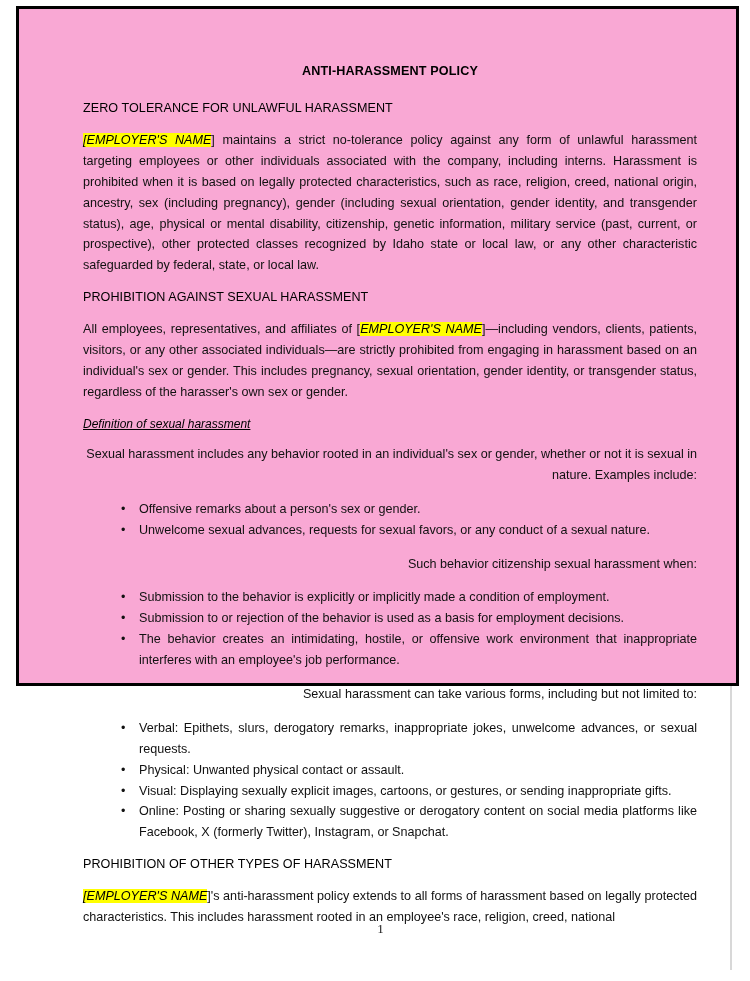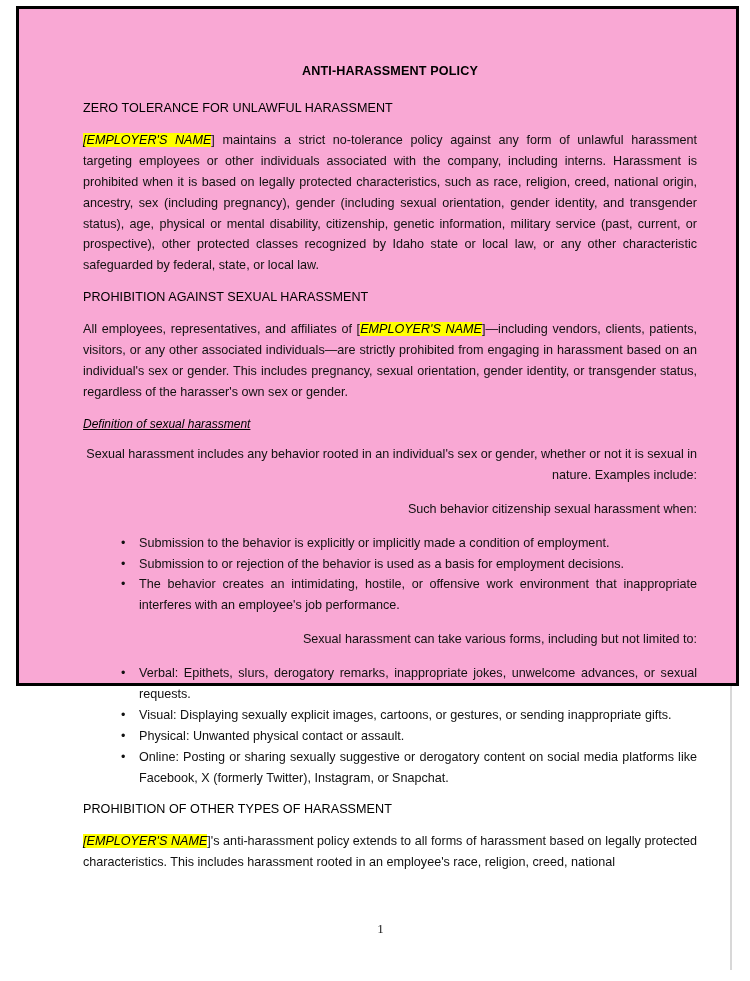--- a/index.html
+++ b/index.html
@@ -135,35 +135,39 @@
     <p class="body-text"><span class="hl"><span>[</span><span>EMPLOYER'S NAME</span></span><span>] maintains a strict no-tolerance policy against any form of unlawful harassment targeting employees or other individuals associated with the company, including interns. Harassment is prohibited when it is based on legally protected characteristics, such as race, religion, creed, national origin, ancestry, sex (including pregnancy), gender (including sexual orientation, gender identity, and transgender status), age, physical or mental disability, citizenship, genetic information, military service (past, current, or prospective), other protected classes recognized by Idaho state or local law, or any other characteristic safeguarded by federal, state, or local law.</span></p>
 
     <h2 class="section-heading">PROHIBITION AGAINST SEXUAL HARASSMENT</h2>
 
     <p class="body-text"><span>All employees, representatives, and affiliates of [</span><span class="hl">EMPLOYER'S NAME</span><span>]—including vendors, clients, patients, visitors, or any other associated individuals—are strictly prohibited from engaging in harassment based on an individual's sex or gender. This includes pregnancy, sexual orientation, gender identity, or transgender status, regardless of the harasser's own sex or gender.</span></p>
 
     <span class="sub-heading">Definition of sexual harassment</span>
 
     <p class="body-text nojust">Sexual harassment includes any behavior rooted in an individual's sex or gender, whether or not it is sexual in nature. Examples include:</p>
 
+    <ul class="bullets">
+      <li class="nojust">Offensive remarks about a person's sex or gender.</li>
+      <li class="nojust">Unwelcome sexual advances, requests for sexual favors, or any conduct of a sexual nature.</li>
+    </ul>
 
     <p class="body-text nojust">Such behavior citizenship sexual harassment when:</p>
 
     <ul class="bullets">
       <li class="nojust">Submission to the behavior is explicitly or implicitly made a condition of employment.</li>
       <li class="nojust">Submission to or rejection of the behavior is used as a basis for employment decisions.</li>
       <li>The behavior creates an intimidating, hostile, or offensive work environment that inappropriate interferes with an employee's job performance.</li>
     </ul>
 
     <p class="body-text nojust">Sexual harassment can take various forms, including but not limited to:</p>
 
     <ul class="bullets">
       <li>Verbal: Epithets, slurs, derogatory remarks, inappropriate jokes, unwelcome advances, or sexual requests.</li>
+      <li class="nojust">Physical: Unwanted physical contact or assault.</li>
       <li class="nojust">Visual: Displaying sexually explicit images, cartoons, or gestures, or sending inappropriate gifts.</li>
-      <li class="nojust">Physical: Unwanted physical contact or assault.</li>
       <li>Online: Posting or sharing sexually suggestive or derogatory content on social media platforms like Facebook, X (formerly Twitter), Instagram, or Snapchat.</li>
     </ul>
 
 
     <h2 class="section-heading">PROHIBITION OF OTHER TYPES OF HARASSMENT</h2>
 
     <p class="body-text"><span class="hl"><span>[</span><span>EMPLOYER'S NAME</span></span><span>]'s anti-harassment policy extends to all forms of harassment based on legally protected characteristics. This includes harassment rooted in an employee's race, religion, creed, national</span></p>
 
   </div>
 

